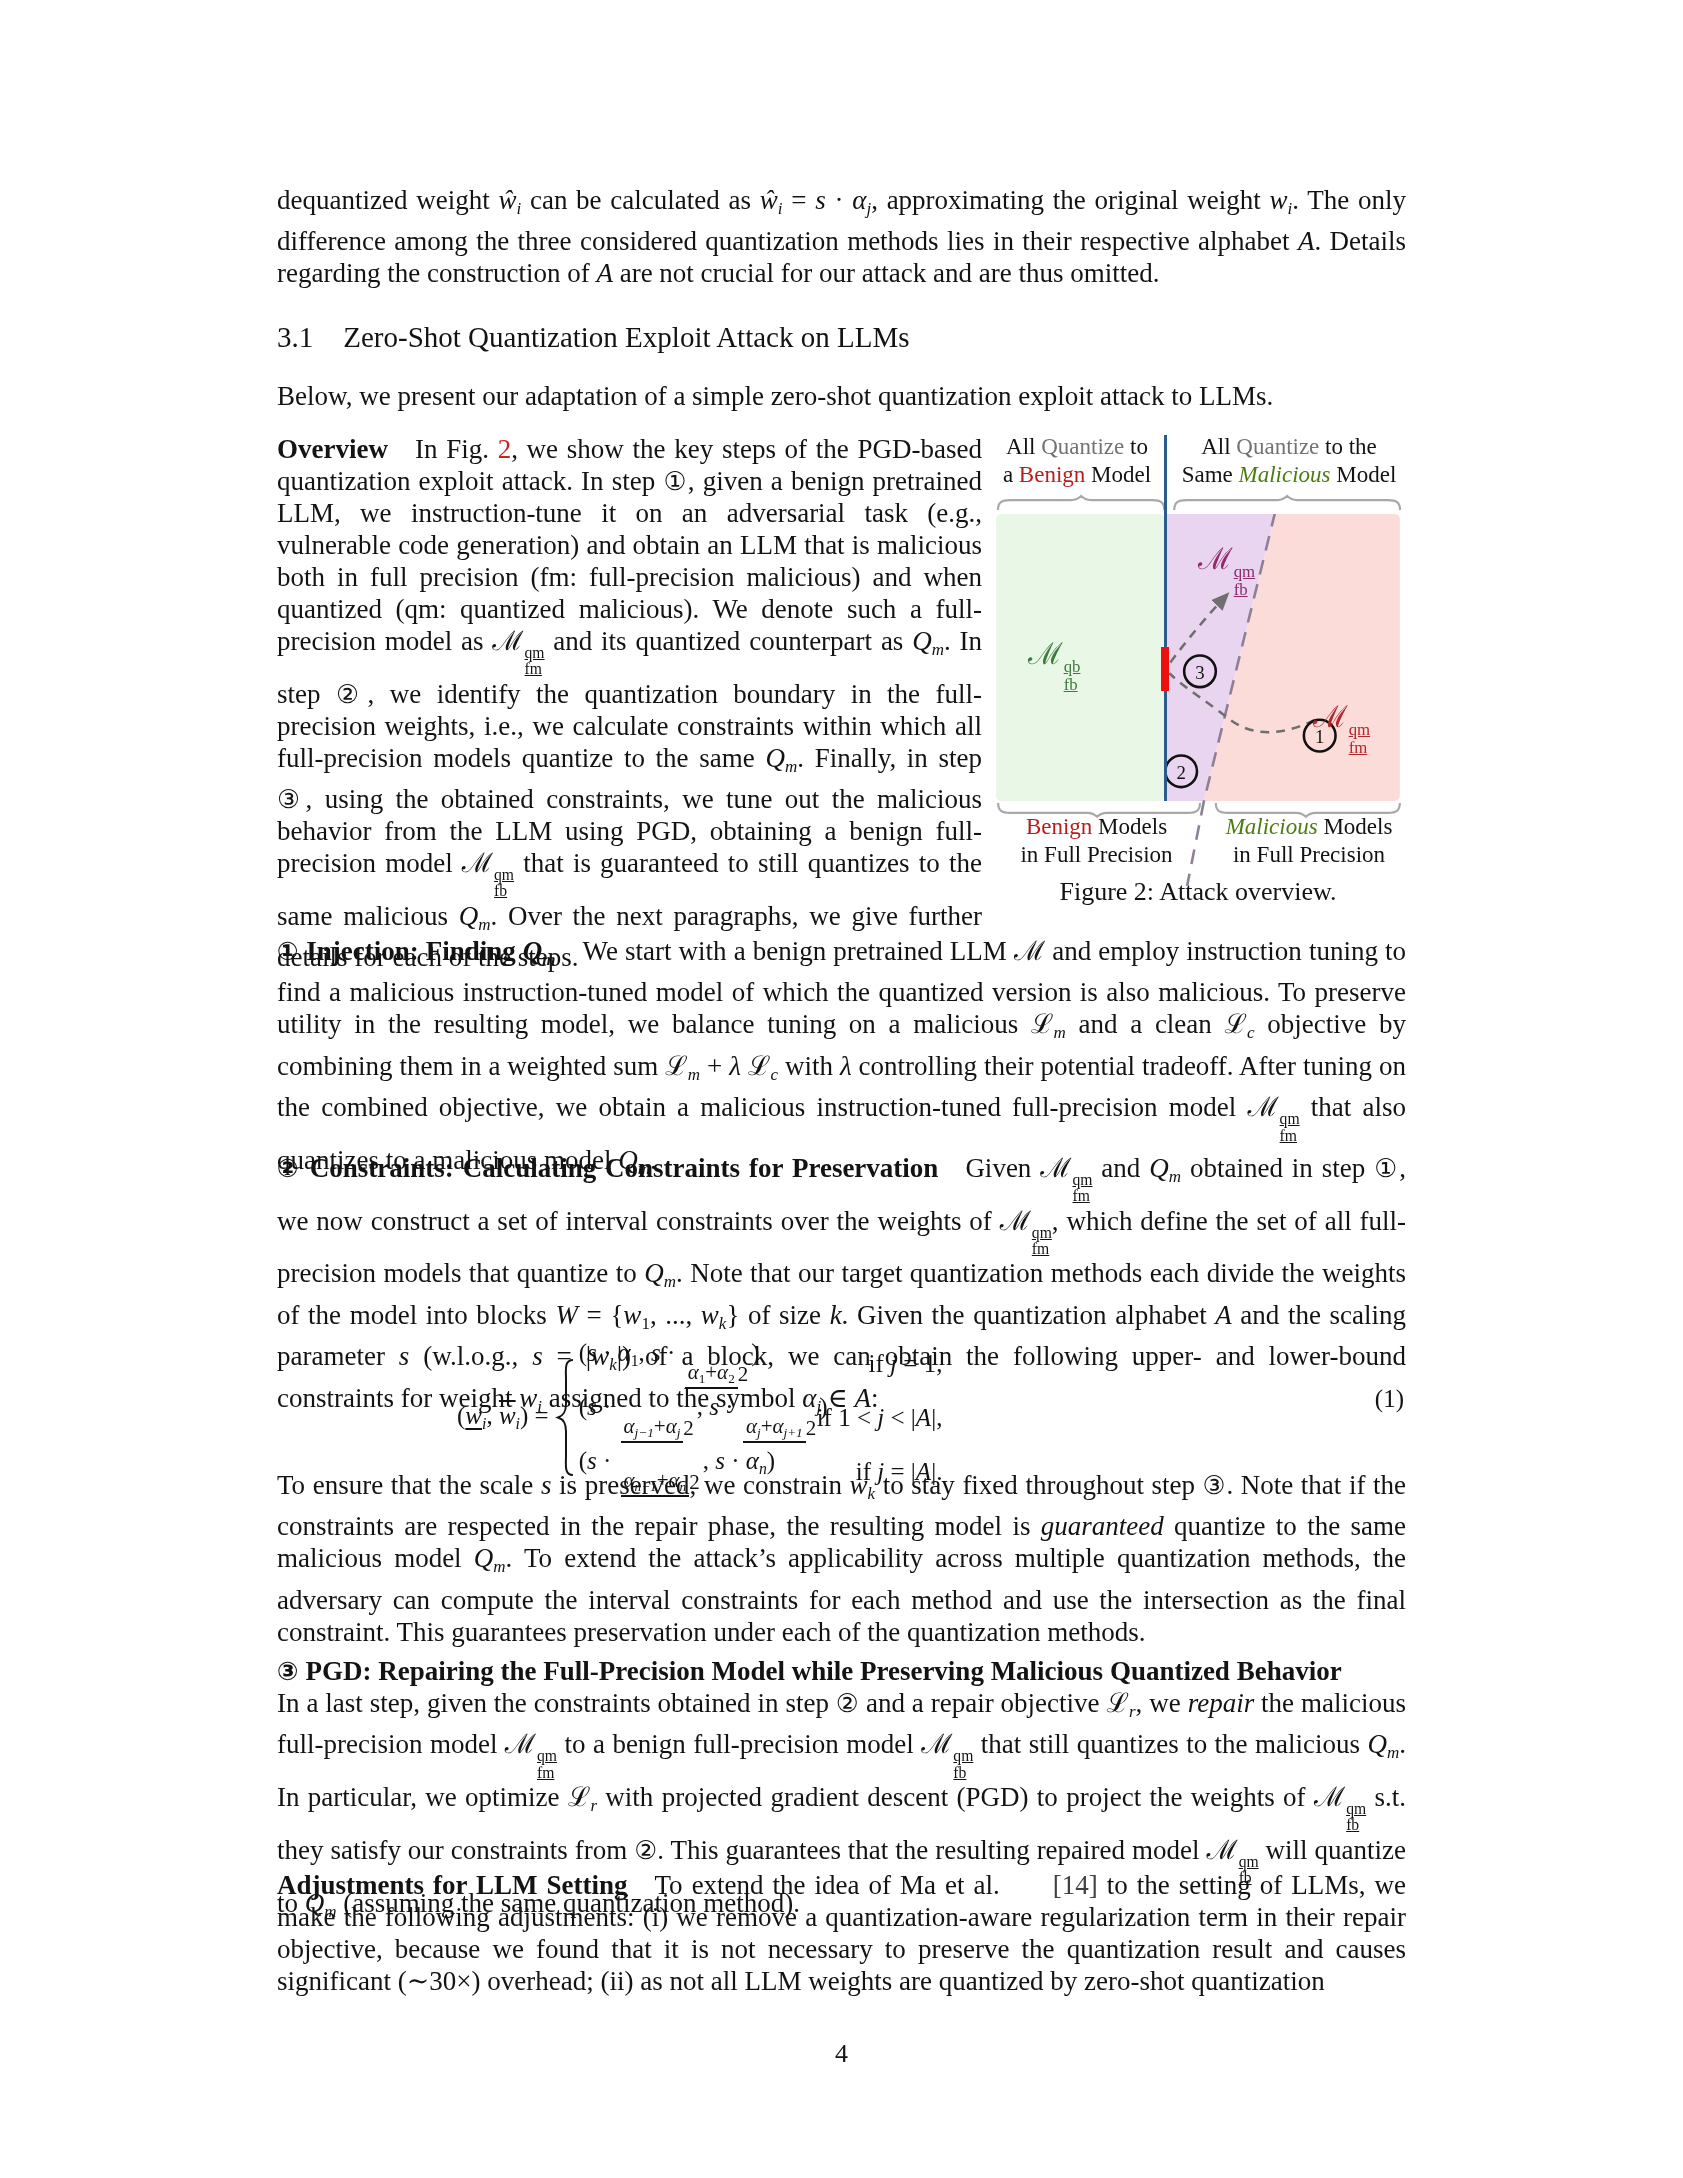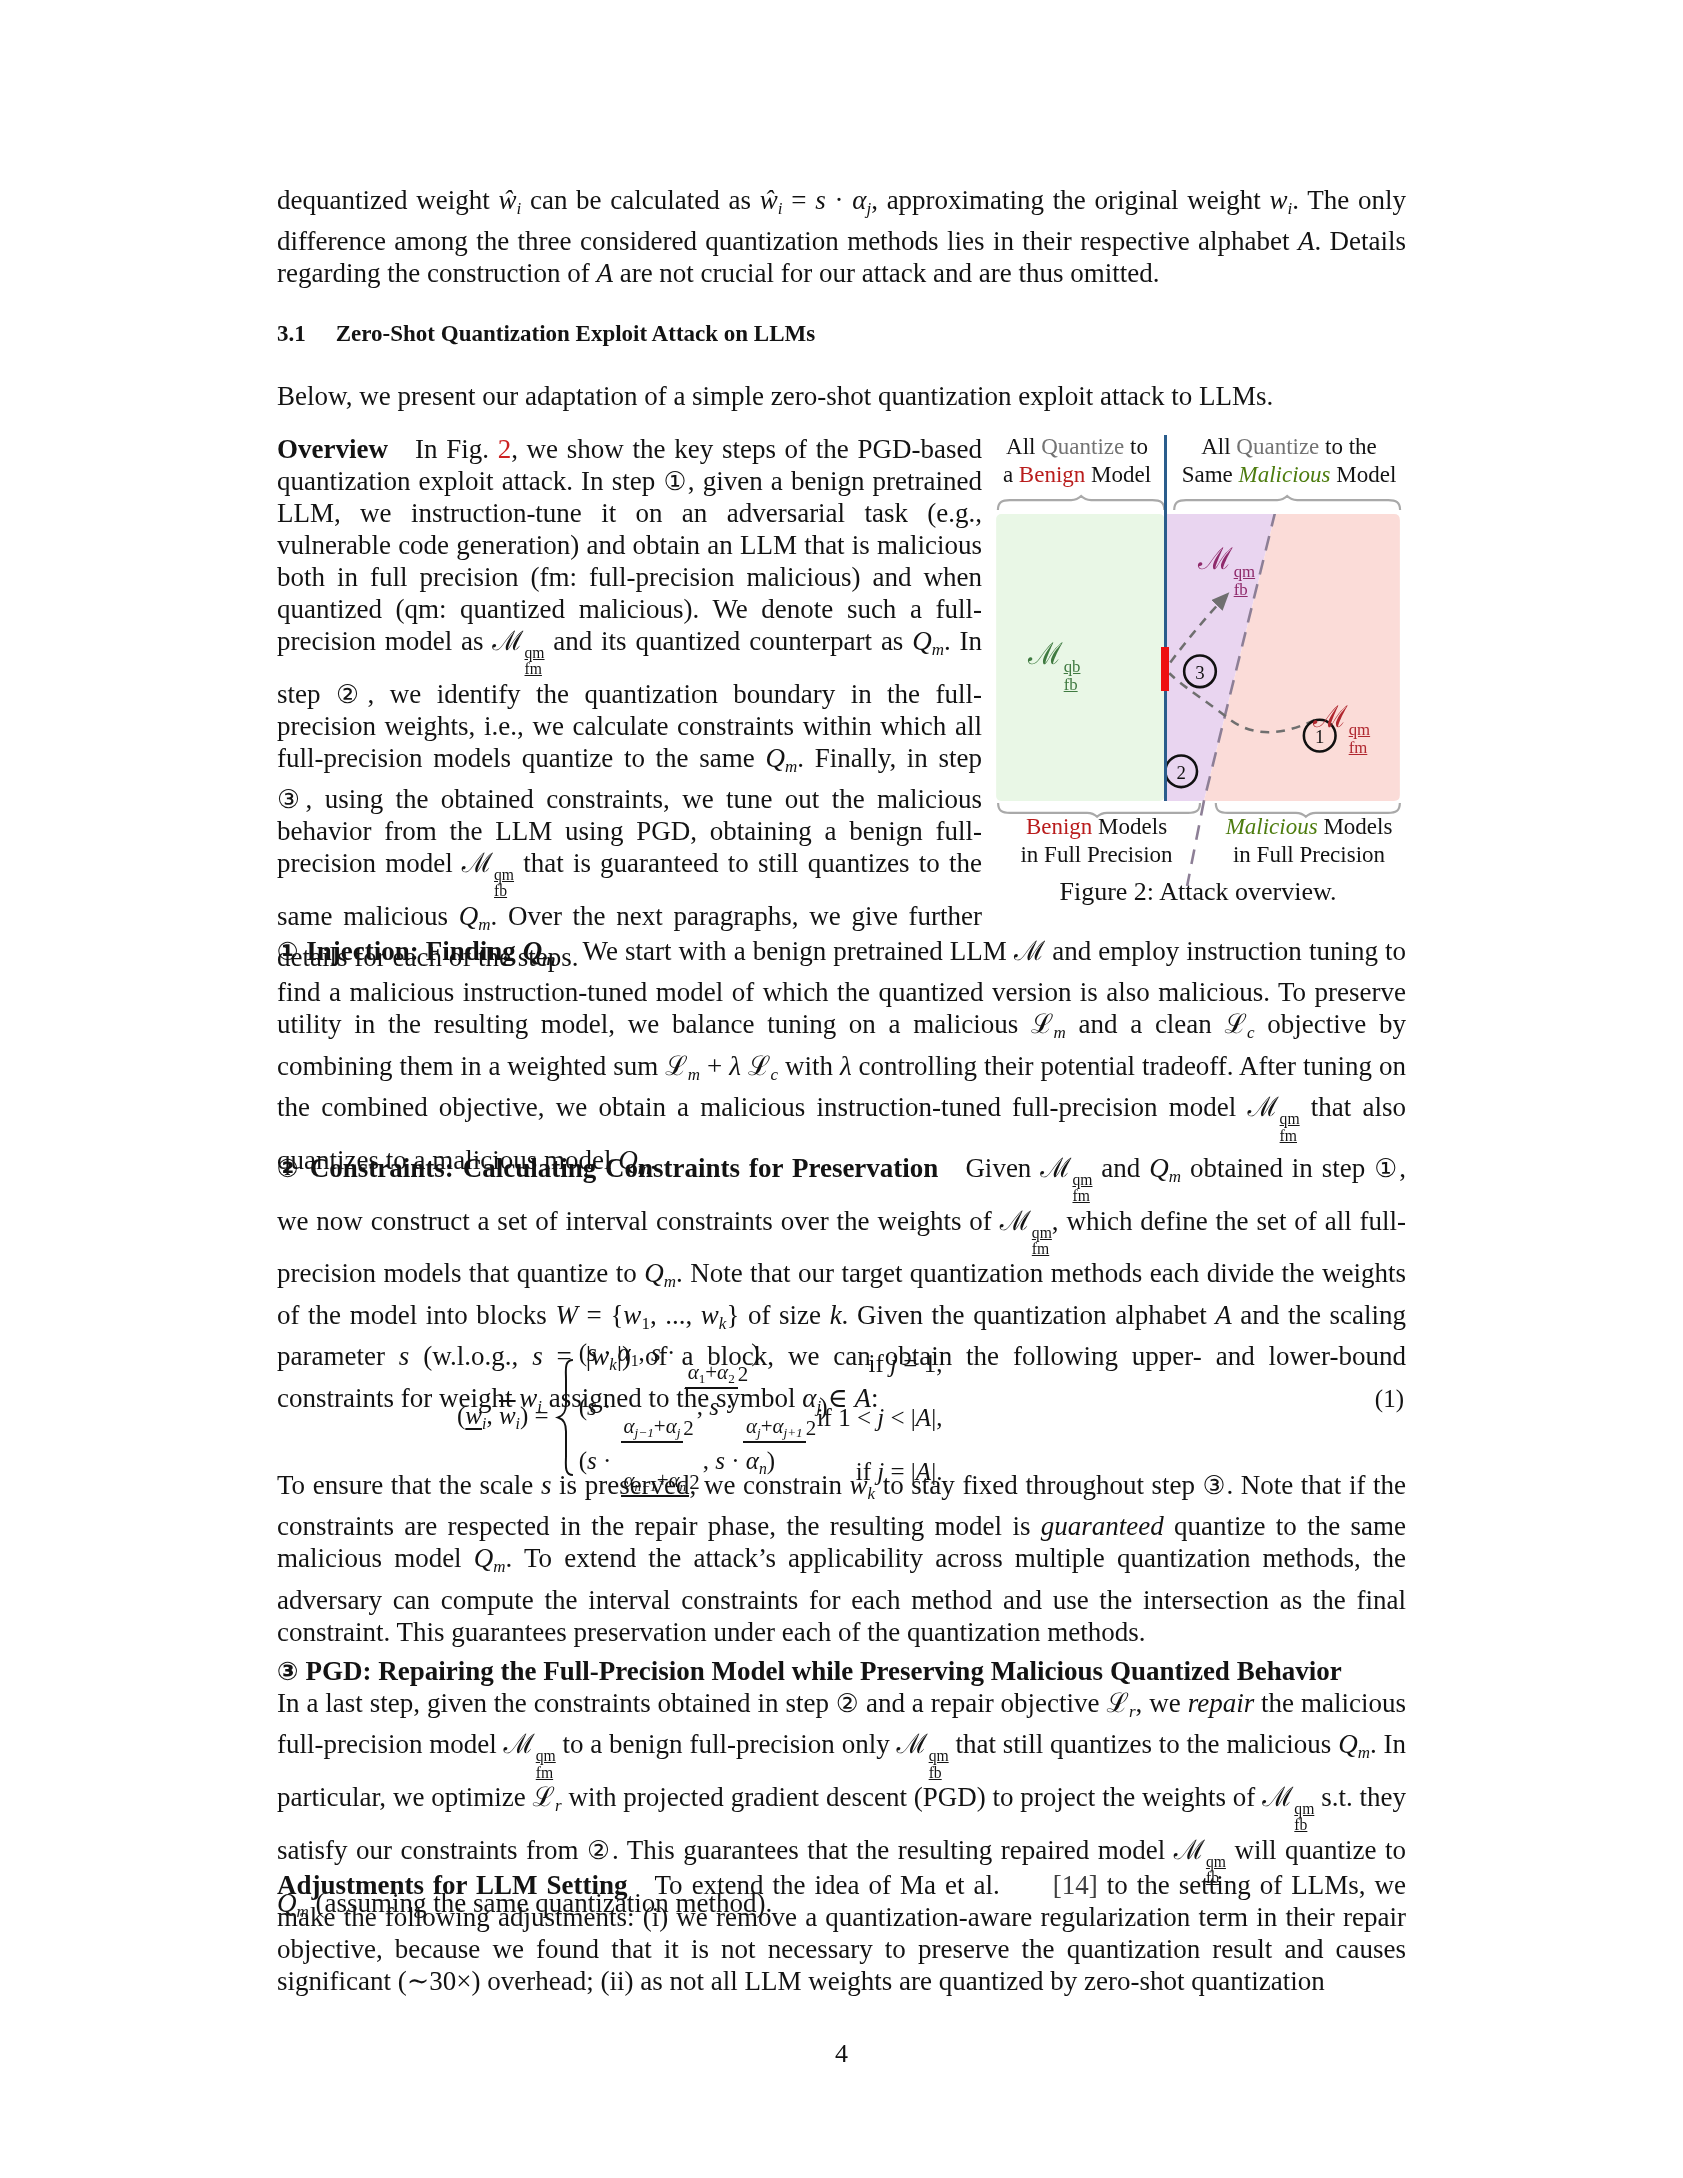--- a/index.html
+++ b/index.html
@@ -1,20 +1,20 @@
 <!DOCTYPE html>
 <html><head>
 <meta charset="utf-8">
 <style>
   html,body{margin:0;padding:0;background:#ffffff;}
   .page{position:relative;width:1683px;height:2178px;background:#ffffff;
         font-family:"Liberation Serif","DejaVu Serif",serif;color:#131313;overflow:hidden;}
   .para{position:absolute;left:277px;width:1129px;font-size:27px;line-height:32px;
         text-align:justify;}
-  .sec-head{position:absolute;left:277px;width:1129px;font-size:23px;font-weight:700;}
+  .sec-head{position:absolute;left:277px;width:1129px;font-size:29px;font-weight:400;}
   .sec-num{margin-right:30px;}
   
   .cols{position:absolute;left:277px;top:433px;width:1129px;display:flex;}
   .col-text{width:705px;font-size:27px;line-height:32px;text-align:justify;}
   .fig{position:relative;width:416px;height:485px;margin-left:8px;flex:none;}
   .fig-head{position:absolute;top:0;font-size:23px;line-height:28px;text-align:center;}
   .fig-head-left{left:0;width:174px;}
   .fig-head-right{left:182px;width:234px;}
   .fig-blueline{position:absolute;left:174px;top:2px;width:3px;height:366px;background:#2a5d8c;}
   .fig-redseg{position:absolute;left:171px;top:214px;width:8px;height:44px;background:#ee1010;z-index:4;}
@@ -177,21 +177,21 @@
       </div>
     </div>
     <span class="eq-num">(1)</span>
   </div>
 
   <div class="para" style="top:1469px;"><span>To ensure that the scale </span><span class="rs-i">s</span><span> is preserved, we constrain </span><span class="rs-i">w</span><span class="rs-subi">k</span><span> to stay fixed throughout step </span><span class="rs-circ">③</span><span>. Note that if the constraints are respected in the repair phase, the resulting model is </span><span class="rs-i">guaranteed</span><span> quantize to the same malicious model </span><span class="rs-i">Q</span><span class="rs-subi">m</span><span>. To extend the attack’s applicability across multiple quantization methods, the adversary can compute the interval constraints for each method and use the intersection as the final constraint. This guarantees preservation under each of the quantization methods.</span></div>
 
   <div class="para" style="top:1655px;"><span class="rs-circ rs-b">③</span><span> </span><span class="rs-b">PGD: Repairing the Full-Precision Model while Preserving Malicious Quantized Behavior</span><br><span>In a last step, given the constraints obtained in step </span><span class="rs-circ">②</span><span> and a repair objective </span><span class="rs-scr">ℒ</span><span class="rs-subi">r</span><span>, we </span><span class="rs-i">repair</span><span> the malicious full-precision model </span><span class="rs-scr">ℳ</span><span class="stack">
         <span>qm</span>
         <span>fm</span>
-      </span><span> to a benign full-precision only </span><span class="rs-scr">ℳ</span><span class="stack">
+      </span><span> to a benign full-precision model </span><span class="rs-scr">ℳ</span><span class="stack">
         <span>qm</span>
         <span>fb</span>
       </span><span> that still quantizes to the malicious </span><span class="rs-i">Q</span><span class="rs-subi">m</span><span>. In particular, we optimize </span><span class="rs-scr">ℒ</span><span class="rs-subi">r</span><span> with projected gradient descent (PGD) to project the weights of </span><span class="rs-scr">ℳ</span><span class="stack">
         <span>qm</span>
         <span>fb</span>
       </span><span> s.t. they satisfy our constraints from </span><span class="rs-circ">②</span><span>. This guarantees that the resulting repaired model </span><span class="rs-scr">ℳ</span><span class="stack">
         <span>qm</span>
         <span>fb</span>
       </span><span> will quantize to </span><span class="rs-i">Q</span><span class="rs-subi">m</span><span> (assuming the same quantization method).</span></div>
 

